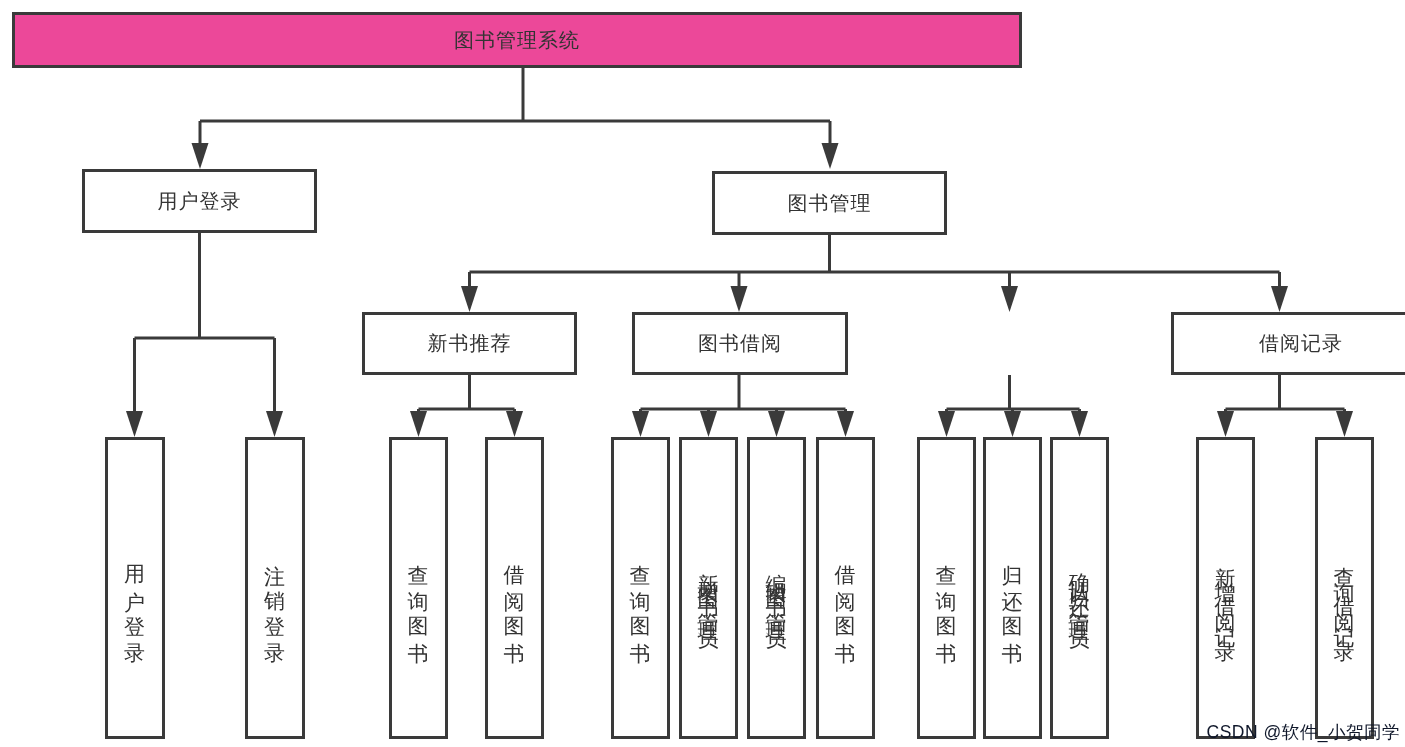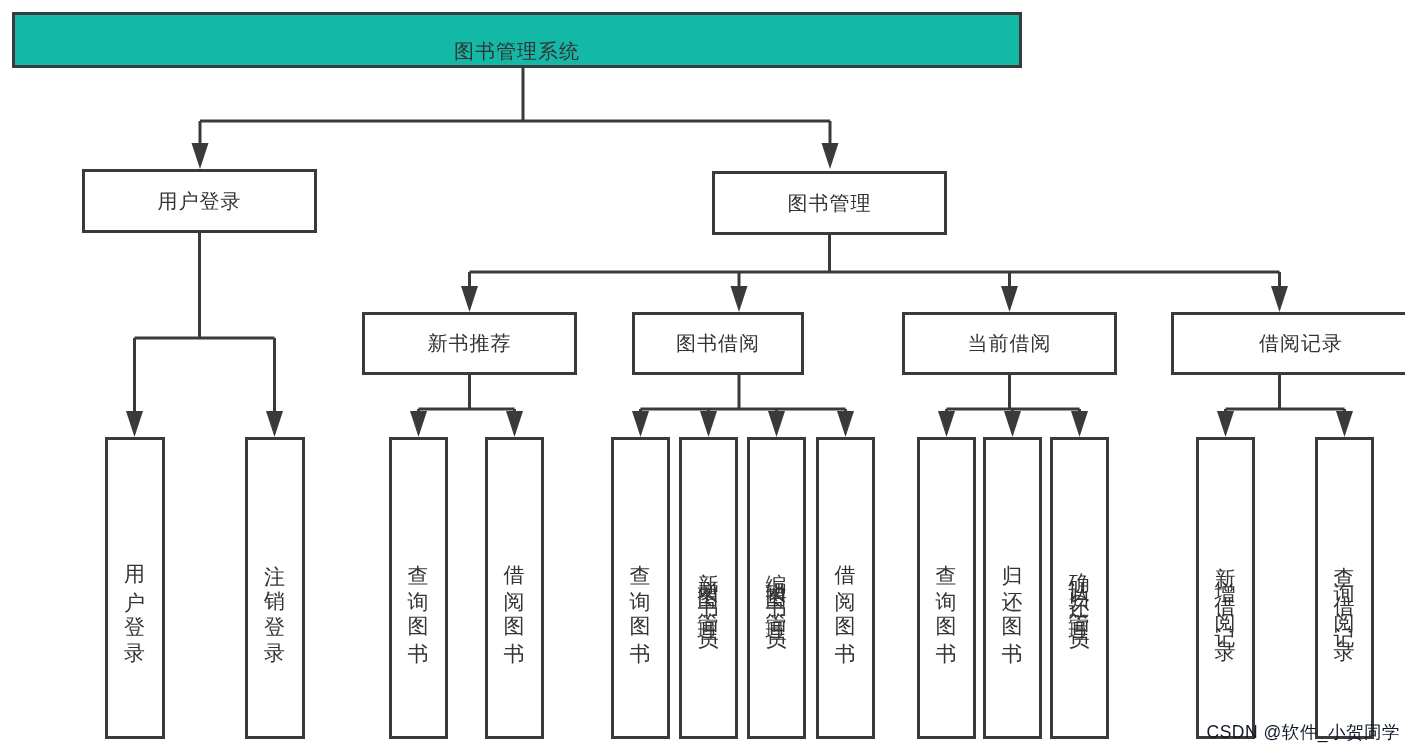--- a/index.html
+++ b/index.html
@@ -99,39 +99,36 @@
       <line x1="1012.5" y1="409" x2="1012.5" y2="427" stroke="#3a3a3a" stroke-width="3"></line>
       <polygon points="1012.5,437 1004,411 1021,411" fill="#3a3a3a"></polygon>
       <line x1="1079.5" y1="409" x2="1079.5" y2="427" stroke="#3a3a3a" stroke-width="3"></line>
       <polygon points="1079.5,437 1071,411 1088,411" fill="#3a3a3a"></polygon>
       <line x1="1225.5" y1="409" x2="1225.5" y2="427" stroke="#3a3a3a" stroke-width="3"></line>
       <polygon points="1225.5,437 1217,411 1234,411" fill="#3a3a3a"></polygon>
       <line x1="1344.5" y1="409" x2="1344.5" y2="427" stroke="#3a3a3a" stroke-width="3"></line>
       <polygon points="1344.5,437 1336,411 1353,411" fill="#3a3a3a"></polygon>
     </svg>
 
-  <div class="node h-node" style="left: 12px; top: 12px; width: 1010px; height: 56px; border-color: rgb(58, 58, 58); background: #14b8a6; color: rgb(51, 51, 51); align-items: flex-end;">
+  <div class="node h-node" style="left: 12px; top: 12px; width: 1010px; height: 56px; border-color: rgb(58, 58, 58); background: #ec4899; color: rgb(51, 51, 51);">
     <span>图书管理系统</span>
   </div>
 
   <div class="node h-node" style="left: 82px; top: 169px; width: 235px; height: 64px; border-color: rgb(58, 58, 58); background: rgb(255, 255, 255); color: rgb(51, 51, 51);">
     <span>用户登录</span>
   </div>
   <div class="node h-node" style="left: 712px; top: 171px; width: 235px; height: 64px; border-color: rgb(58, 58, 58); background: rgb(255, 255, 255); color: rgb(51, 51, 51);">
     <span>图书管理</span>
   </div>
 
   <div class="node h-node" style="left: 362px; top: 312px; width: 215px; height: 63px; border-color: rgb(58, 58, 58); background: rgb(255, 255, 255); color: rgb(51, 51, 51);">
     <span>新书推荐</span>
   </div>
-  <div class="node h-node" style="left: 632px; top: 312px; width: 172px; height: 63px; border-color: rgb(58, 58, 58); background: rgb(255, 255, 255); color: rgb(51, 51, 51);">
+  <div class="node h-node" style="left: 632px; top: 312px; width: 216px; height: 63px; border-color: rgb(58, 58, 58); background: rgb(255, 255, 255); color: rgb(51, 51, 51);">
     <span>图书借阅</span>
-  </div>
-  <div class="node h-node" style="left: 902px; top: 312px; width: 215px; height: 63px; border-color: rgb(58, 58, 58); background: rgb(255, 255, 255); color: rgb(51, 51, 51);">
-    <span>当前借阅</span>
   </div>
   <div class="node h-node" style="left: 1171px; top: 312px; width: 260px; height: 63px; border-color: rgb(58, 58, 58); background: rgb(255, 255, 255); color: rgb(51, 51, 51);">
     <span>借阅记录</span>
   </div>
 
   <div class="node v-node sp-wide" style="left: 105px; top: 437px; width: 60px; height: 302px; border-color: rgb(58, 58, 58); background: rgb(255, 255, 255); color: rgb(51, 51, 51);">
     <span>用户登录</span>
   </div>
   <div class="node v-node sp-wide" style="left: 245px; top: 437px; width: 60px; height: 302px; border-color: rgb(58, 58, 58); background: rgb(255, 255, 255); color: rgb(51, 51, 51);">
     <span>注销登录</span>

